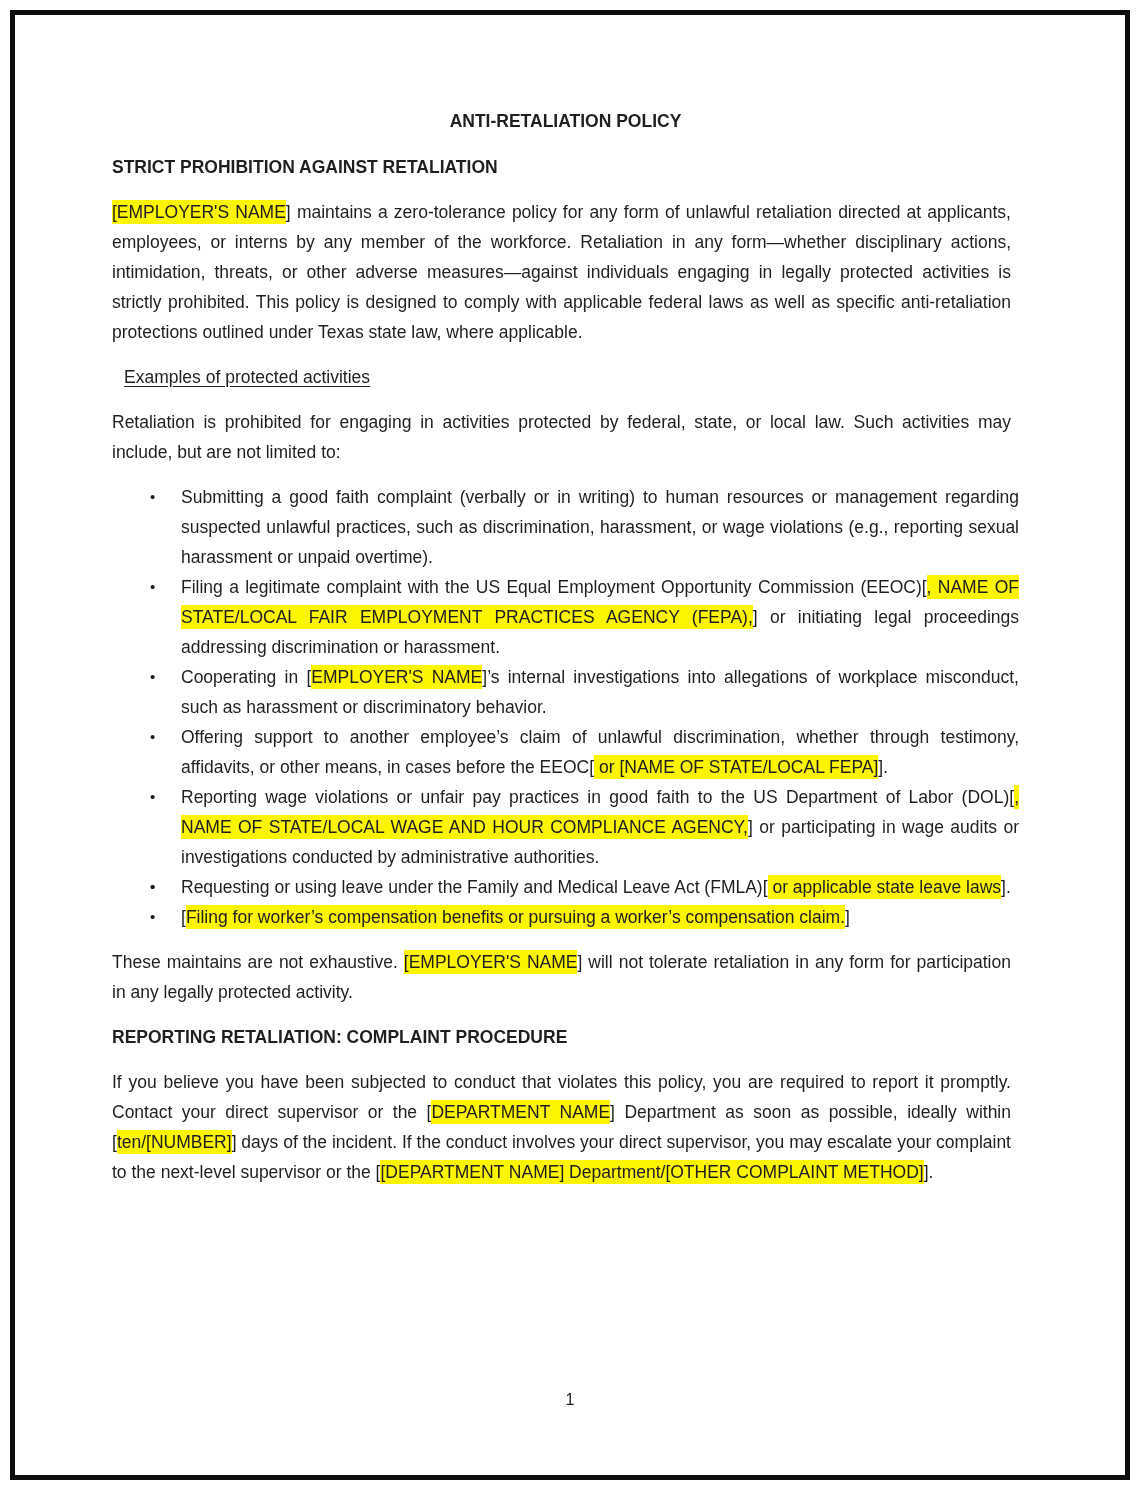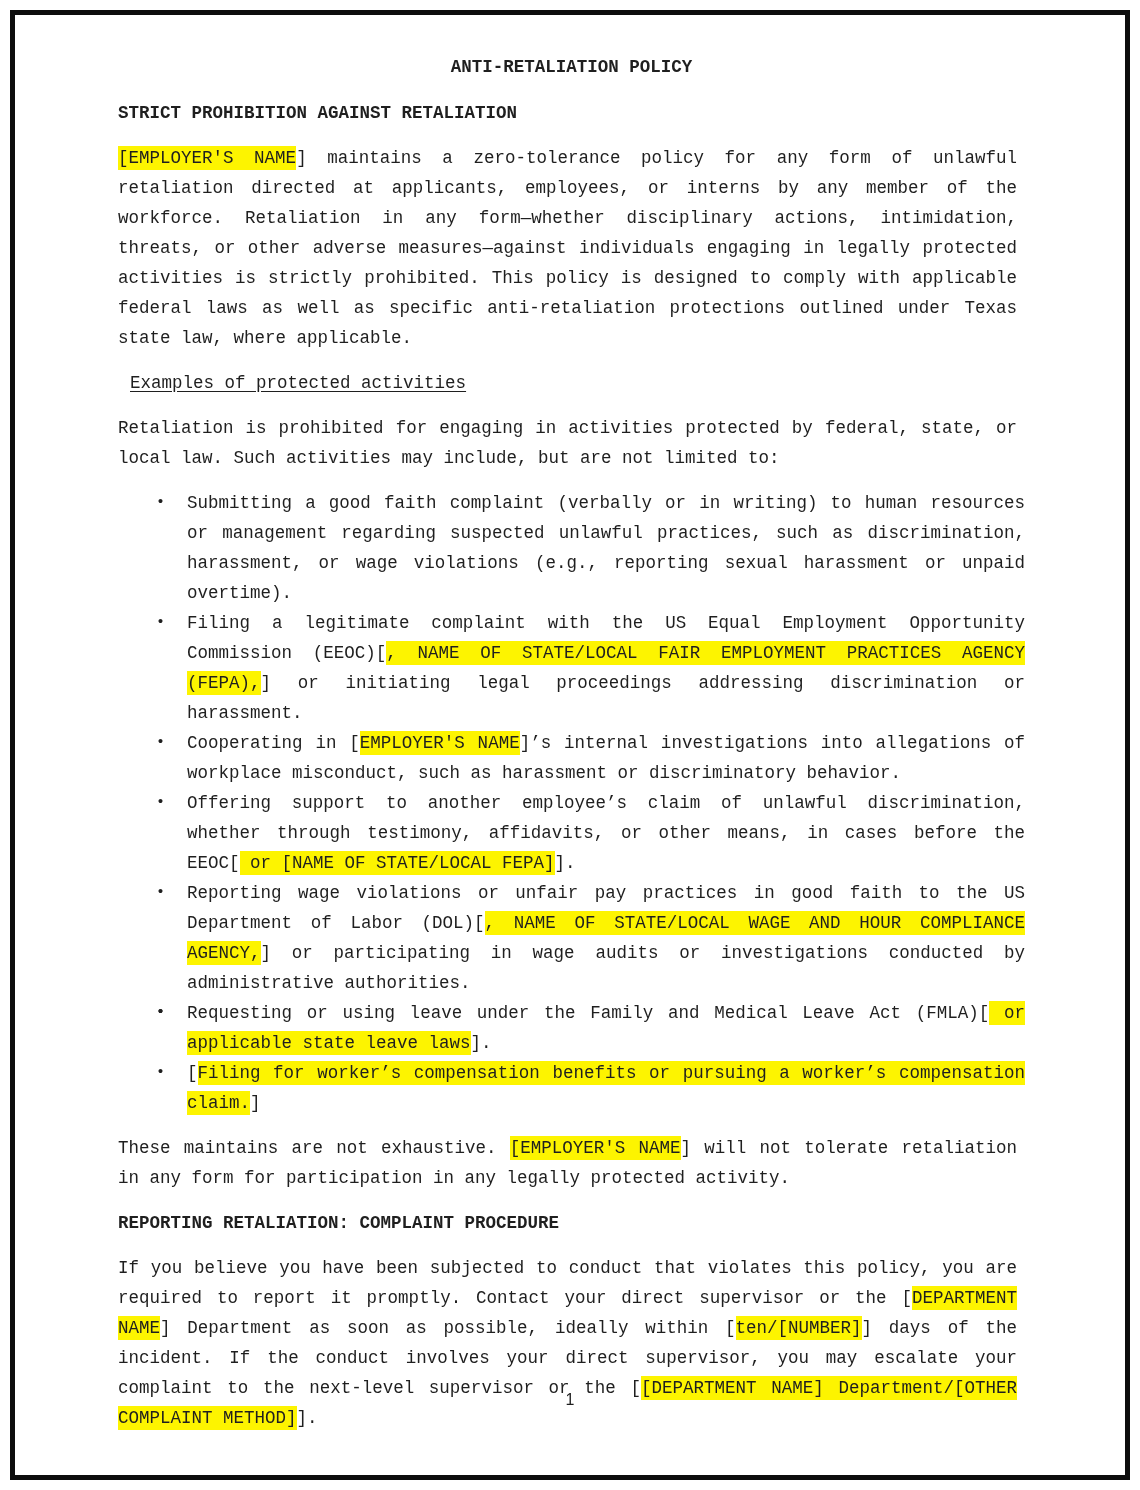--- a/index.html
+++ b/index.html
@@ -17,27 +17,26 @@
     overflow: hidden;
   }
   .frame {
     position: absolute;
     left: 10px; top: 10px; right: 10px; bottom: 10px;
     border: 5px solid #0d0d0d;
     pointer-events: none;
   }
   .content {
     position: absolute;
-    left: 118px;
+    left: 112px;
     top: 0;
     width: 907px;
-    padding-top: 52px;
+    padding-top: 106px;
     font-size: 17.5px;
     line-height: 30px;
-    font-family: Liberation Mono, monospace;
   }
   .title {
     margin: 0 0 16px 0;
     font-weight: 700;
     text-align: center;
   }
   p.heading {
     margin: 12px 0 15px 0;
     font-weight: 700;
     text-align: left;

